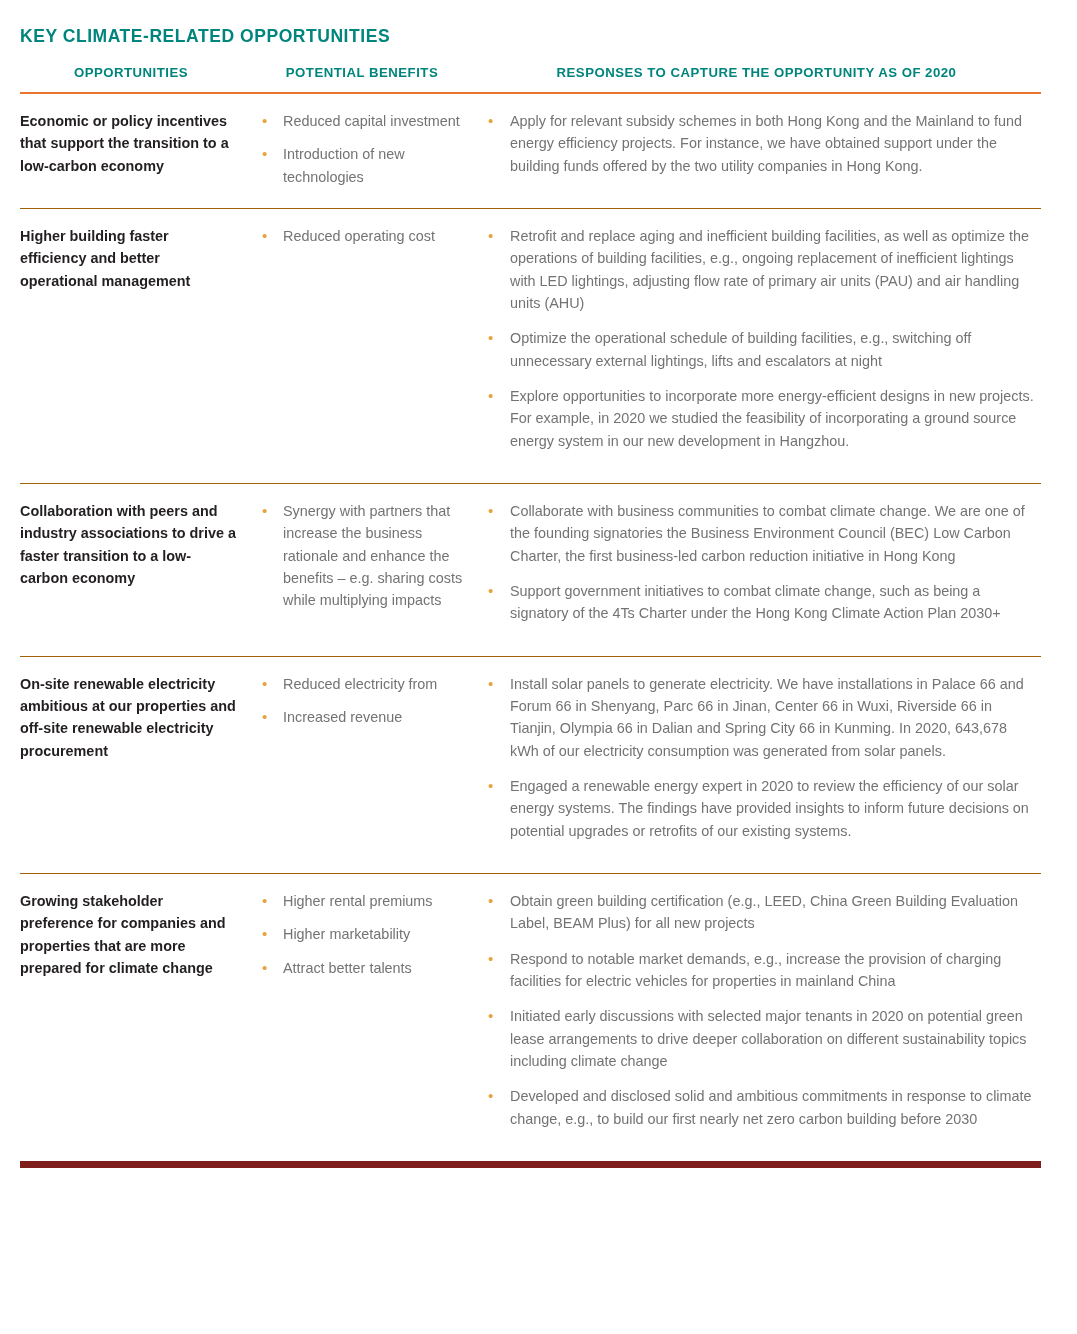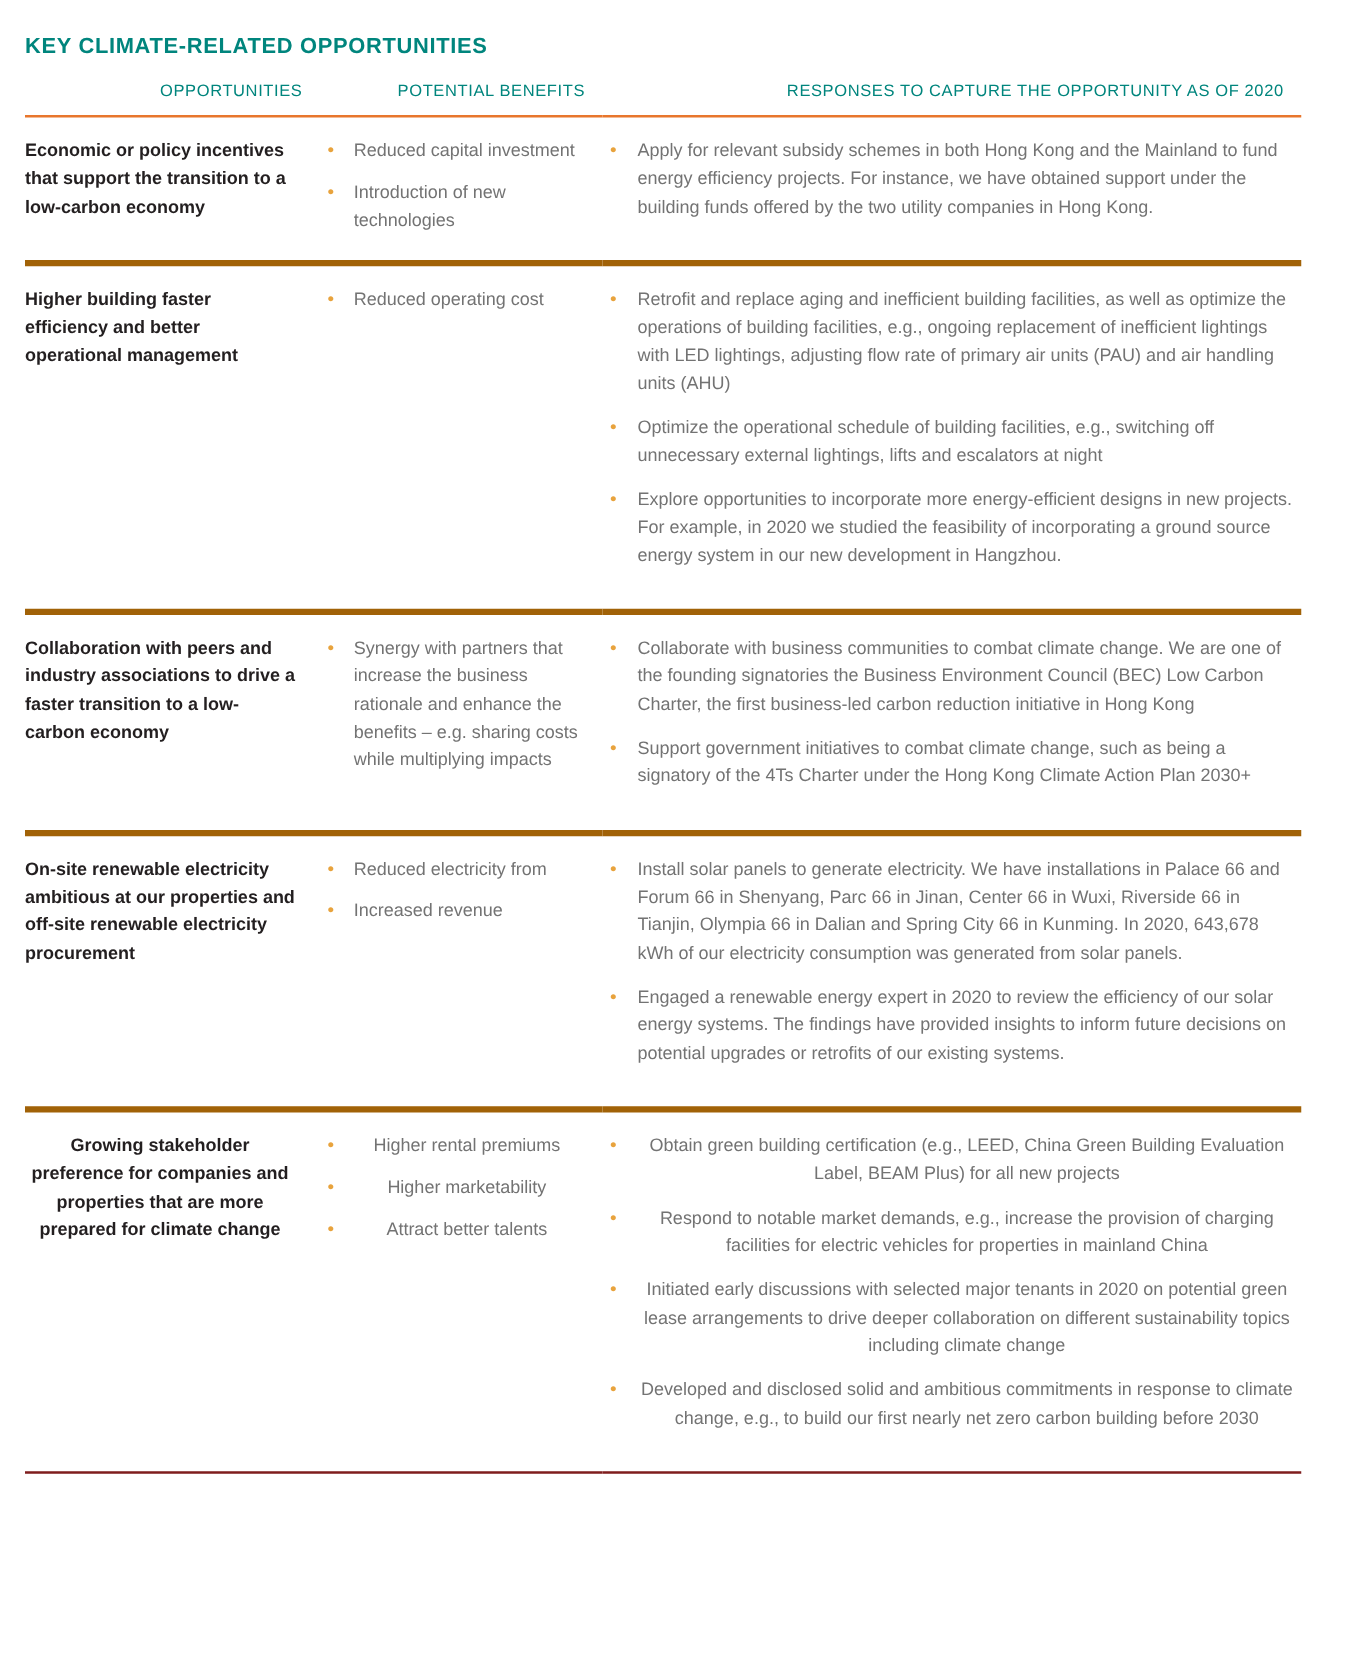--- a/index.html
+++ b/index.html
@@ -29,42 +29,41 @@
   table.matrix {
     width: 1021px;
     border-collapse: collapse;
     table-layout: fixed;
   }
   table.matrix col.c1 { width: 236px; }
   table.matrix col.c2 { width: 226px; }
   table.matrix col.c3 { width: 559px; }
 
   thead th {
-    text-align: right;
+    text-align: center;
     vertical-align: bottom;
     color: #00857d;
     font-size: 13.2px;
-    font-weight: normal;
+    font-weight: bold;
     letter-spacing: 0.5px;
     padding: 0 14px 12px 0;
   }
   thead th.h3 { padding-left: 4px; }
 
   thead tr th {
     border-bottom: 2.5px solid #e8762c;
   }
 
   tbody tr td {
-    border-bottom: 5px solid #a16207;
+    border-bottom: 1px solid #a16207;
     vertical-align: top;
     padding: 16px 16px 18px 0;
   }
   tbody tr:last-child td {
-    border-bottom: 2px solid #7f1d1d;
-    text-align: center;
+    border-bottom: 7px solid #7f1d1d;
   }
 
   .opp {
     font-size: 14.4px;
     font-weight: bold;
     line-height: 1.55;
     color: #231f20;
     padding-right: 20px;
   }
 

